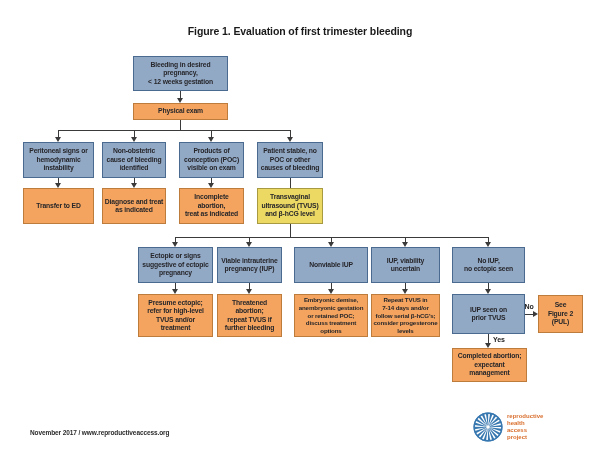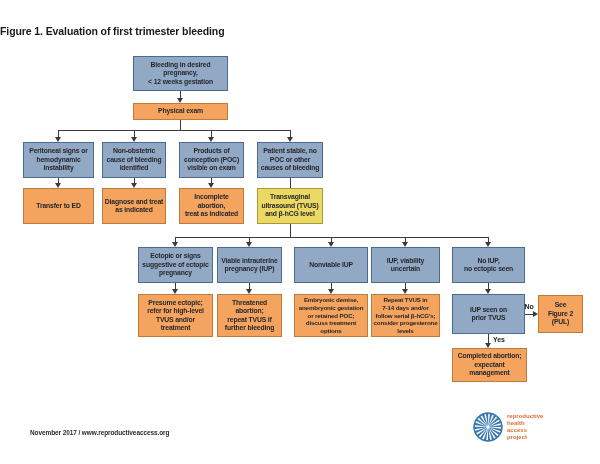--- a/index.html
+++ b/index.html
@@ -2,21 +2,21 @@
 <html style="--blue-fill: #92a9c6; --blue-border: #4a6b8f; --orange-fill: #f4a45f; --orange-border: #bd7b3c; --yellow-fill: #ecd964; --yellow-border: #a89a40; --line: #3a3a3a; --text: #26262a; --title-text: #1a1a1a; --logo-blue: #3878b0; --logo-orange: #d96f2e;"><head>
 <meta charset="utf-8">
 <style>
   html,body { margin:0; padding:0; }
   body { background:#ffffff; font-family:"Liberation Sans","DejaVu Sans",sans-serif; }
   #page {
     position:relative; width:600px; height:464px; background:#fff;
     overflow:hidden;
   }
   .title {
-    position:absolute; left:0; top:25px; width:600px; 
+    position:absolute; left:0; top:25px; width:600px; text-align:center;
     font-size:10.5px; font-weight:700; color:var(--title-text,#1a1a1a);
     letter-spacing:-0.1px;
   }
   .node {
     position:absolute; box-sizing:border-box; border:1px solid #555;
     display:flex; align-items:center; justify-content:center;
     text-align:center; white-space:pre-line;
     font-size:6.8px; font-weight:700; line-height:1.24; letter-spacing:-0.15px;
     color:var(--text,#26262a); padding:1px;
   }

